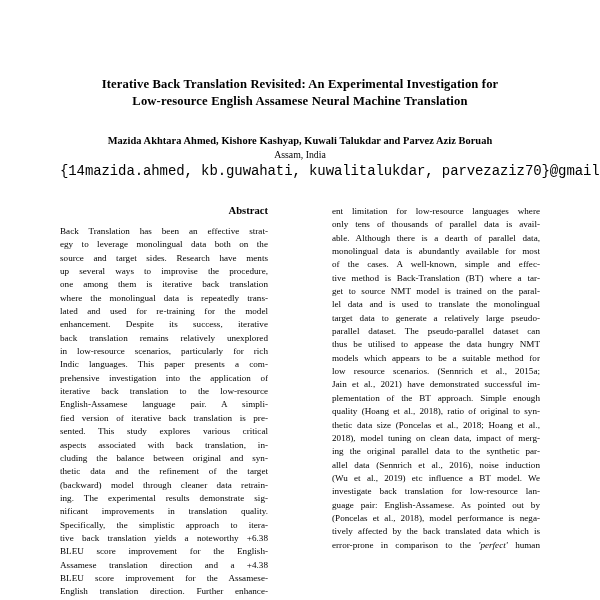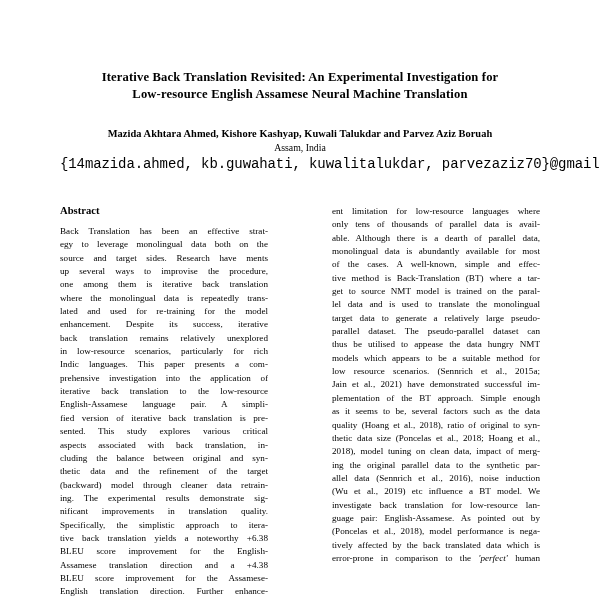--- a/index.html
+++ b/index.html
@@ -16,21 +16,21 @@
     color: #000000;
     -webkit-font-smoothing: antialiased;
   }
 
   #page {
     position: relative;
     width: 600px;
     height: 600px;
     background: #ffffff;
     box-sizing: border-box;
-    padding: 1px 60px;
+    padding: 8px 60px;
   }
 
   
   .title-block {
     padding-top: 68px;
     text-align: center;
   }
   .paper-title {
     font-family: "Liberation Serif", "DejaVu Serif", serif;
     font-weight: bold;
@@ -93,21 +93,21 @@
   }
   .col {
     width: 208px;
     overflow: hidden;
     position: relative;
   }
 
   .abstract-heading {
     font-weight: bold;
     font-size: 10.6px;
-    text-align: left;
+    text-align: right;
     margin: 0 0 7px 0;
     line-height: 14px;
   }
 
   .para {
     margin: 0;
     font-size: 9.1px;
     line-height: 13.35px;
     text-align: justify;
     text-align-last: left;
@@ -205,21 +205,20 @@
           <span class="ln j">tive method is Back-Translation (BT) where a tar-</span>
           <span class="ln j">get to source NMT model is trained on the paral-</span>
           <span class="ln j">lel data and is used to translate the monolingual</span>
           <span class="ln j">target data to generate a relatively large pseudo-</span>
           <span class="ln j">parallel dataset.  The pseudo-parallel dataset can</span>
           <span class="ln j">thus be utilised to appease the data hungry NMT</span>
           <span class="ln j">models which appears to be a suitable method for</span>
           <span class="ln j">low resource scenarios.  (Sennrich et al., 2015a;</span>
           <span class="ln j">Jain et al., 2021) have demonstrated successful im-</span>
           <span class="ln j">plementation of the BT approach.  Simple enough</span>
-          <span class="ln j">as it seems to be, several factors such as the data</span>
           <span class="ln j">quality (Hoang et al., 2018), ratio of original to syn-</span>
           <span class="ln j">thetic data size (Poncelas et al., 2018; Hoang et al.,</span>
           <span class="ln j">2018), model tuning on clean data, impact of merg-</span>
           <span class="ln j">ing the original parallel data to the synthetic par-</span>
           <span class="ln j">allel data (Sennrich et al., 2016), noise induction</span>
           <span class="ln j">(Wu et al., 2019) etc influence a BT model.  We</span>
           <span class="ln j">investigate back translation for low-resource lan-</span>
           <span class="ln j">guage pair: English-Assamese. As pointed out by</span>
           <span class="ln j">(Poncelas et al., 2018), model performance is nega-</span>
           <span class="ln j">tively affected by the back translated data which is</span>

